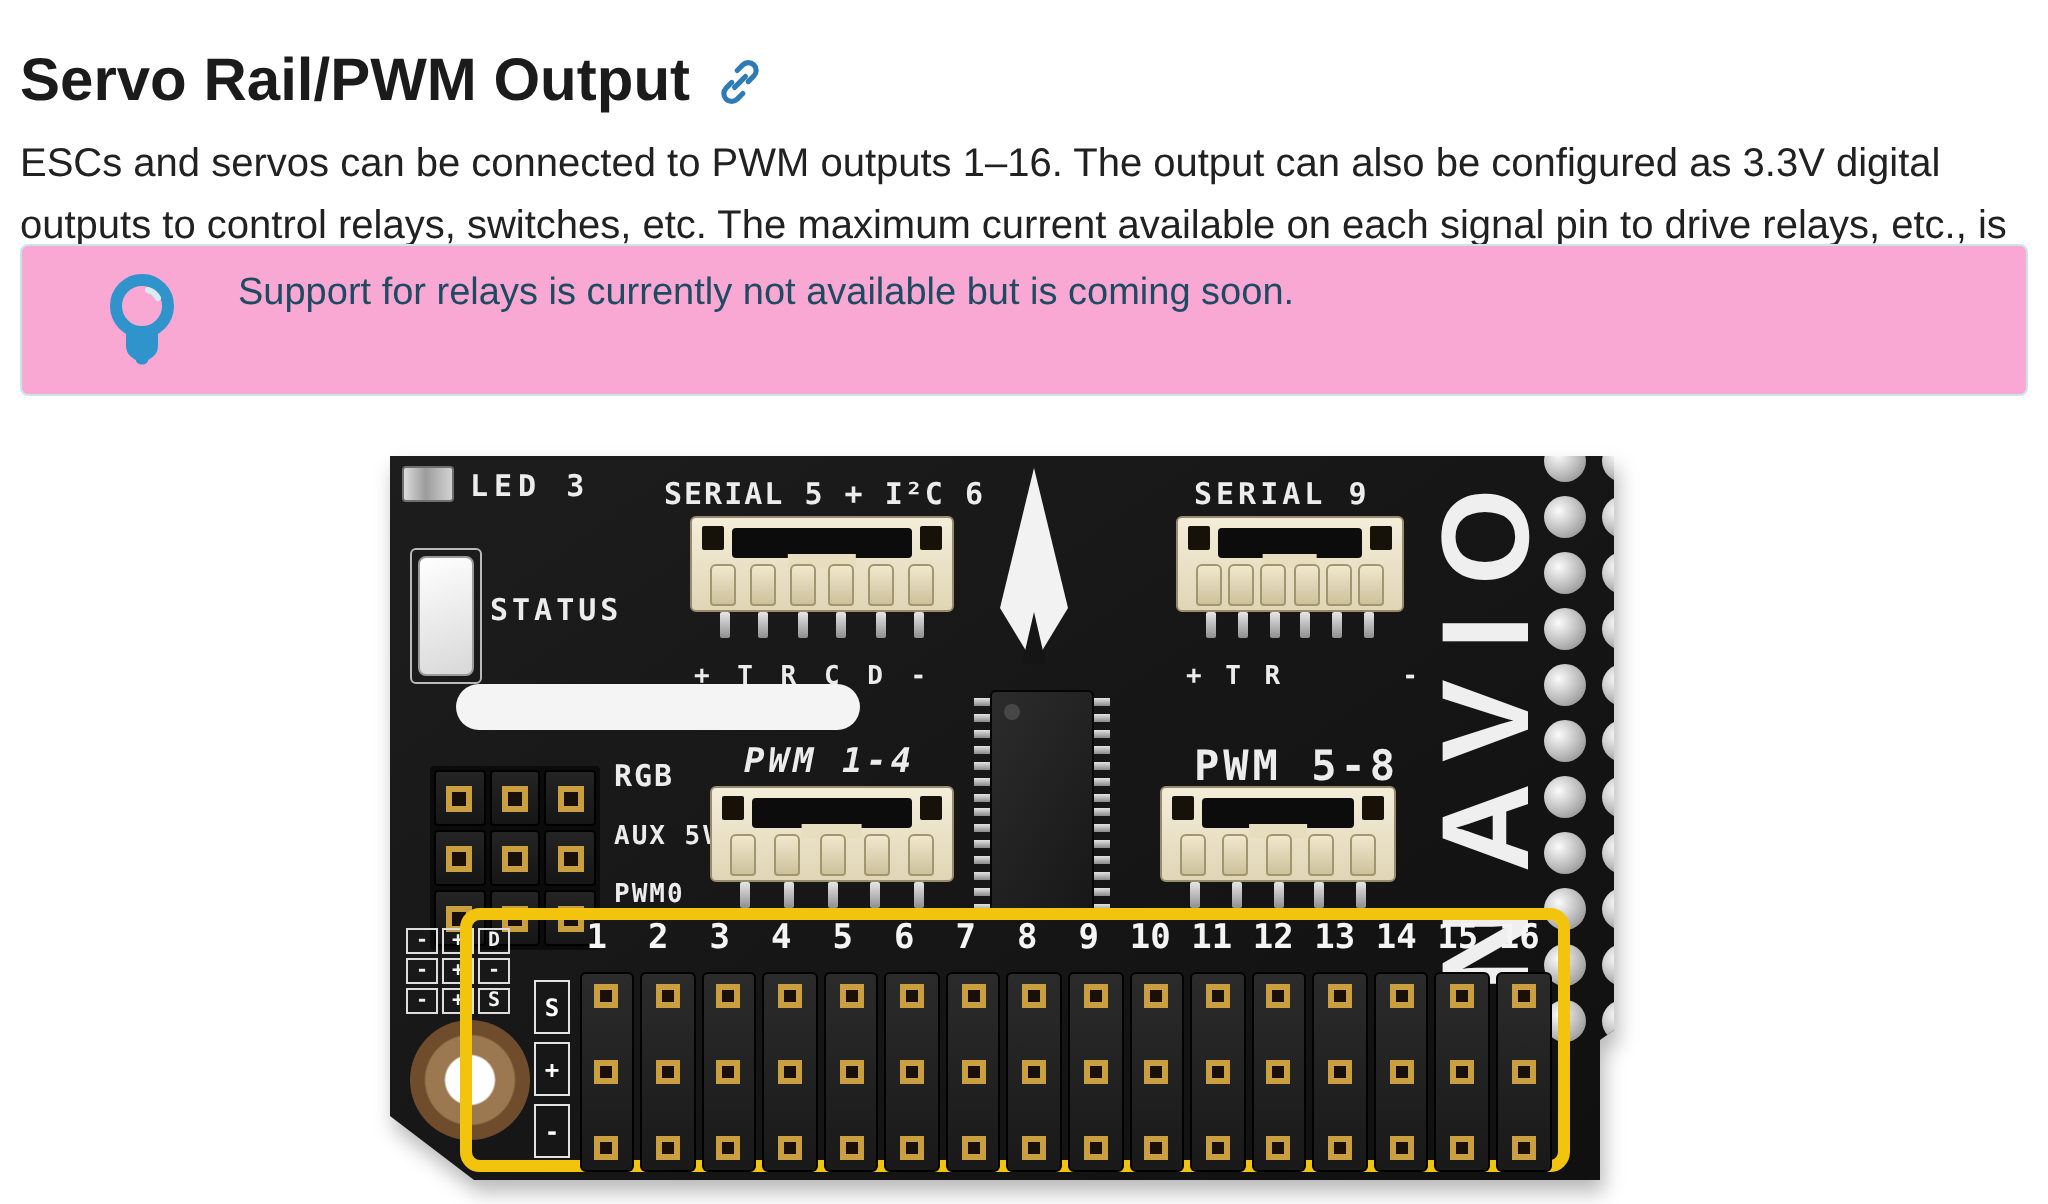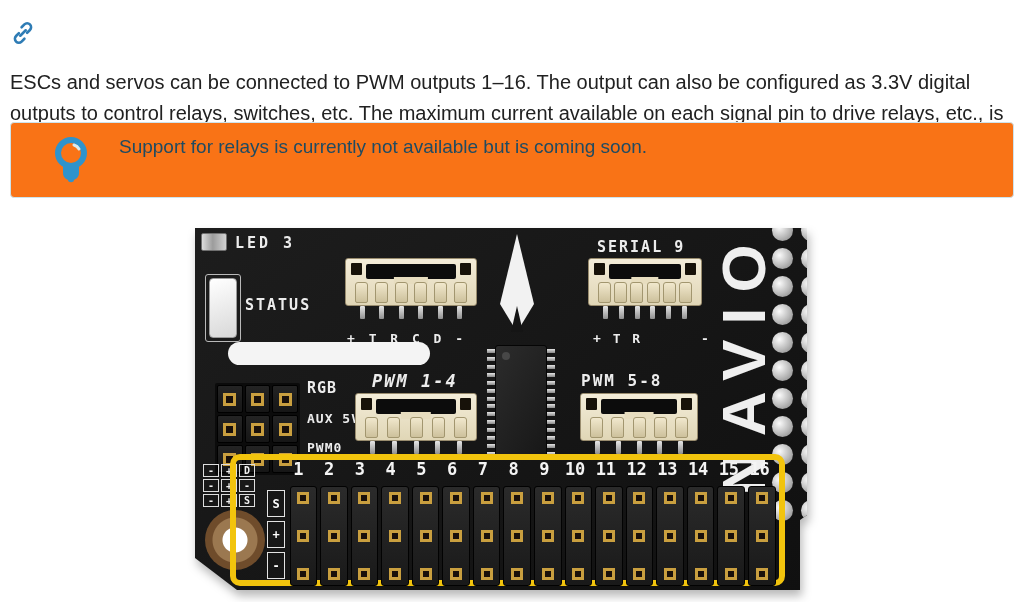--- a/index.html
+++ b/index.html
@@ -3,21 +3,21 @@
 <meta charset="utf-8">
 <style>
   html,body{margin:0;padding:0;}
   body{width:1024px;height:602px;background:#fff;font-family:"Liberation Sans",sans-serif;overflow:hidden;position:relative;}
 
   
   .page-title{position:absolute;left:10px;top:0px;font-size:30px;font-weight:600;color:#1b1b1b;line-height:42px;display:flex;align-items:center;gap:12px;}
   .title-link{display:inline-flex;align-items:center;cursor:pointer;}
   .intro{position:absolute;left:10px;top:47px;width:1010px;font-size:20px;line-height:31px;color:#212121;}
 
-  .note{position:absolute;left:10px;top:122px;width:1004px;height:76px;background:#f97316;border:1px solid #cde3ec;border-radius:4px;box-sizing:border-box;}
+  .note{position:absolute;left:10px;top:122px;width:1004px;height:76px;background:#f9a8d4;border:1px solid #cde3ec;border-radius:4px;box-sizing:border-box;}
   .note-icon{position:absolute;left:38px;top:12px;}
   .note-text{position:absolute;left:108px;top:13px;font-size:19px;color:#1f4b62;}
 
   
   .board-wrap{position:absolute;left:195px;top:228px;filter:drop-shadow(2px 6px 5px rgba(0,0,0,.28));}
   .board{position:relative;width:612px;height:362px;background:linear-gradient(145deg,#1d1d1d,#151515 60%,#101010);overflow:hidden;
          clip-path:polygon(0px 0px,645px 0px,645px 264px,605px 292px,605px 362px,42px 362px,0px 330px);}
   .silk{position:absolute;color:#ececec;font-family:"DejaVu Sans Mono",monospace;font-weight:bold;white-space:pre;}
 
   .led3-comp{position:absolute;left:6px;top:5px;width:24px;height:16px;border-radius:2px;border:1px solid #6f6f6f;
@@ -79,20 +79,21 @@
   
   .pad{position:absolute;width:21px;height:21px;border-radius:50%;
        background:radial-gradient(circle at 35% 35%,#fbfbfb,#b9b9b9 55%,#7e7e7e);}
   .navio{position:absolute;left:518px;top:268px;width:280px;transform:rotate(-90deg);transform-origin:0 0;
          color:#efefef;font-family:"Liberation Sans",sans-serif;font-weight:bold;font-size:62px;letter-spacing:15px;line-height:62px;}
 </style>
 </head>
 <body>
 
 <h1 class="page-title">
+  <span>Servo Rail/PWM Output</span>
   <span class="title-link">
     <svg width="26" height="26" viewBox="0 0 24 24">
       <g fill="none" stroke="#2e7cb5" stroke-width="2.4" stroke-linecap="round">
         <path d="M9.5 14.5 L14.5 9.5"></path>
         <path d="M8.2 12.2 l-2.6 2.6 a3.6 3.6 0 0 0 5.1 5.1 l2.6 -2.6"></path>
         <path d="M15.8 11.8 l2.6 -2.6 a3.6 3.6 0 0 0 -5.1 -5.1 l-2.6 2.6"></path>
       </g>
     </svg>
   </span>
 </h1>
@@ -112,20 +113,21 @@
 
 <div class="board-wrap">
   <div class="board">
 
     <div class="led3-comp"></div>
     <div class="silk" style="left:40px;top:6px;font-size:15px;letter-spacing:3px;">LED 3</div>
     <div class="status-bracket"></div>
     <div class="status-led"></div>
     <div class="silk" style="left:50px;top:68px;font-size:15px;letter-spacing:2px;">STATUS</div>
 
+    <div class="silk" style="left:137px;top:10px;font-size:15px;letter-spacing:1px;">SERIAL 5 + I²C 6</div>
     <div class="connector" style="left:150px;top:30px;width:132px;">
       <div class="conn-body">
           <div class="conn-tab l"></div>
           <div class="conn-tab r"></div>
         <div class="conn-slot">
             <div class="conn-key"></div>
           </div>
         <div class="conn-nubs">
             <div class="nub"></div>
             <div class="nub"></div>
@@ -270,21 +272,21 @@
           <div class="cpin"></div>
           <div class="cpin"></div>
           <div class="cpin"></div>
           <div class="cpin"></div>
           <div class="cpin"></div>
           <div class="cpin"></div>
           <div class="cpin"></div>
         </div>
     </div>
 
-    <div class="silk" style="left:386px;top:143px;font-size:16px;letter-spacing:2px;">PWM 5-8</div>
+    <div class="silk" style="left:402px;top:143px;font-size:21px;letter-spacing:2px;">PWM 5-8</div>
     <div class="connector" style="left:385px;top:165px;width:118px;">
       <div class="conn-body">
           <div class="conn-tab l"></div>
           <div class="conn-tab r"></div>
         <div class="conn-slot">
             <div class="conn-key"></div>
           </div>
         <div class="conn-nubs">
             <div class="nub"></div>
             <div class="nub"></div>

